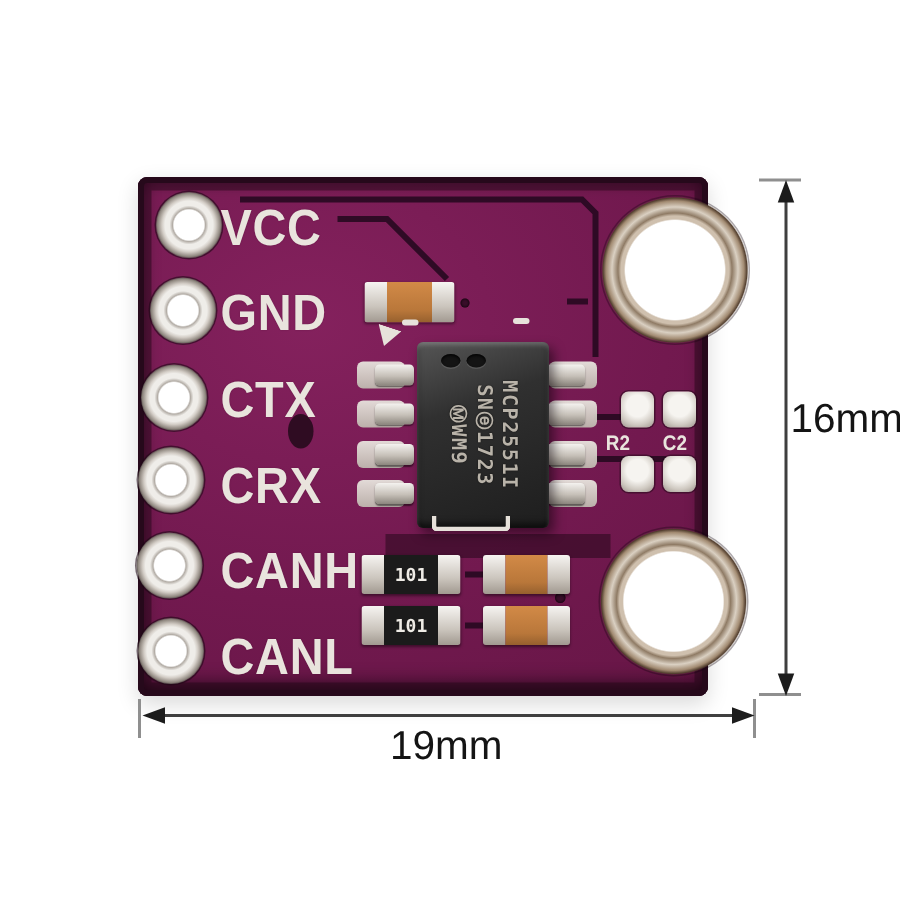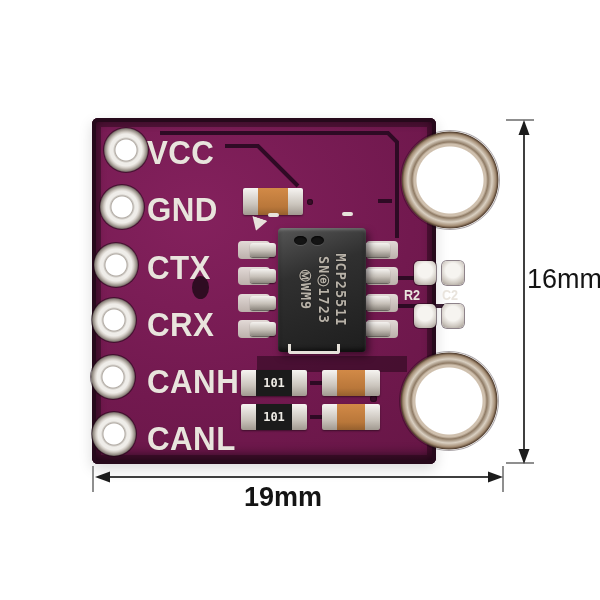--- a/index.html
+++ b/index.html
@@ -1,20 +1,20 @@
 <!DOCTYPE html>
 <html><head>
 <meta charset="utf-8">
 <style>
   html,body{margin:0;padding:0;}
   .stage{position:relative;width:600px;height:600px;background:#ffffff;overflow:hidden;
          font-family:"Liberation Sans",sans-serif;}
 
   
-  .board{position:absolute;left:92px;top:118px;width:344px;height:346px;border-radius:6px;
+  .board{position:absolute;left:92px;top:118px;width:380px;height:346px;border-radius:6px;
          background:radial-gradient(140% 120% at 30% 28%, #84215d 0%, #72194f 45%, #5e143f 100%);
          box-shadow:
            inset 0 0 0 4px #26091b,
            inset 0 0 0 9px rgba(30,6,20,.45),
            inset 0 -14px 12px -6px rgba(18,4,13,.78),
            inset 0 10px 10px -6px rgba(18,4,13,.45),
            inset 12px 0 10px -8px rgba(18,4,13,.5),
            inset -12px 0 10px -8px rgba(18,4,13,.5),
            0 5px 14px rgba(0,0,0,.15);}
   .traces{position:absolute;left:0;top:0;}
@@ -198,14 +198,14 @@
     </g>
     <g fill="#1c1c1c" stroke="none">
       <polygon points="524,120 518.5,135 529.5,135"></polygon>
       <polygon points="524,464 518.5,449 529.5,449"></polygon>
       <polygon points="95,477 110,471.5 110,482.5"></polygon>
       <polygon points="503,477 488,471.5 488,482.5"></polygon>
     </g>
   </svg>
 
   <div class="dimlbl" style="left:527px;top:265px;">16mm</div>
-  <div class="dimlbl" style="left:244px;top:483px;font-weight:bold;">19mm</div>
+  <div class="dimlbl" style="left:260px;top:483px;">19mm</div>
 </div>
 
 </body></html>

